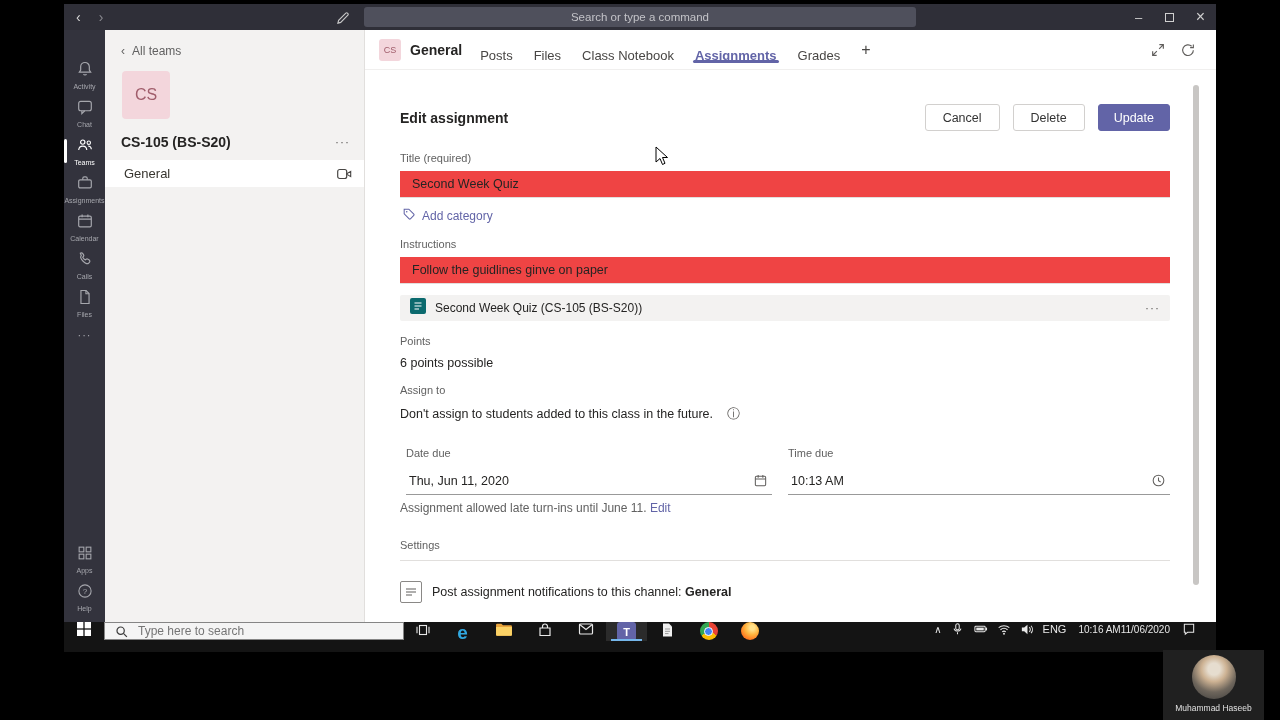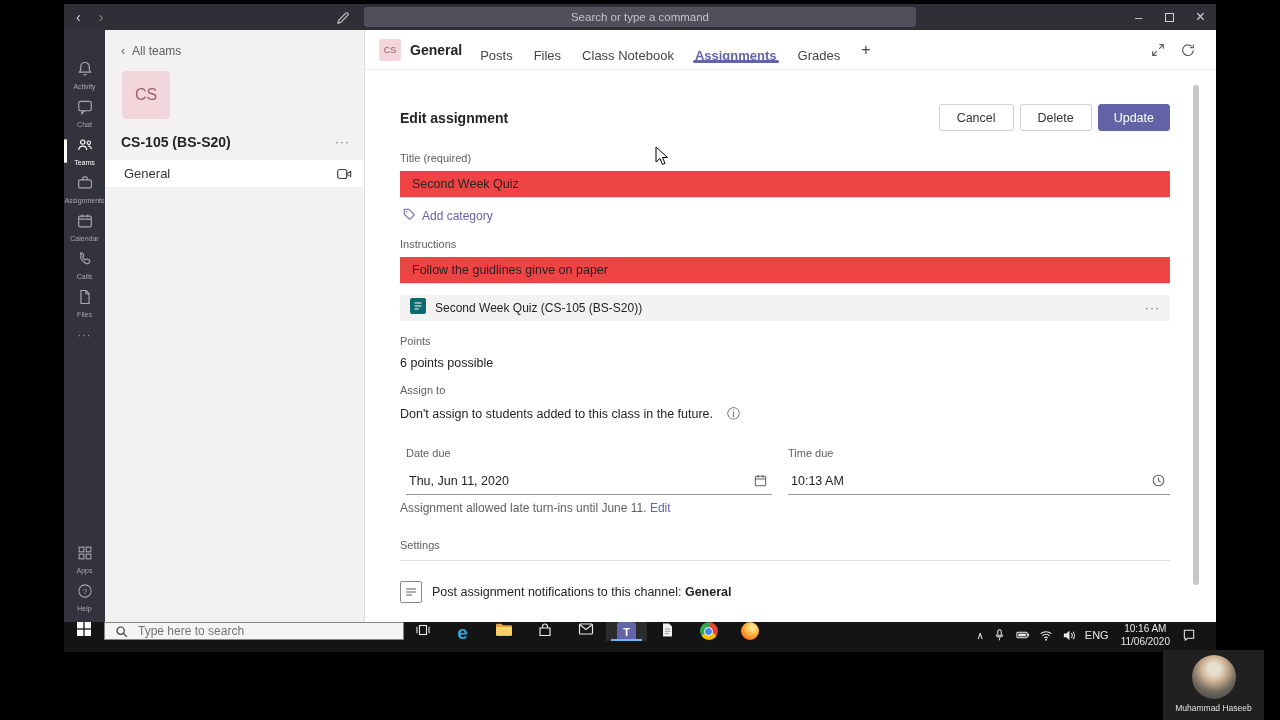--- a/index.html
+++ b/index.html
@@ -58,21 +58,21 @@
   .tab{font-size:13px;color:#484644;margin-right:21px;height:27px;line-height:40px;position:relative;cursor:pointer;white-space:nowrap;}
   .tab.active{color:#6264a7;font-weight:600;}
   .tab.active::after{content:"";position:absolute;left:-2px;right:-2px;bottom:0;height:3px;background:#6264a7;border-radius:2px;}
   .tab-add{color:#484644;font-size:16px;cursor:pointer;}
   .tabs-right{margin-left:auto;display:flex;gap:14px;color:#605e5c;padding-right:10px;}
   .tabs-right span{cursor:pointer;display:flex;}
 
   .content{flex:1;padding:0 46px 0 35px;background:#fff;overflow:hidden;}
   .form-header{display:flex;align-items:center;margin-top:34px;}
   .form-title{font-size:14px;font-weight:bold;color:#252423;}
-  .hdr-buttons{margin-left:auto;display:flex;gap:6px;}
+  .hdr-buttons{margin-left:auto;display:flex;gap:13px;}
   .btn{height:27px;padding:0 17px;font-size:12.5px;border-radius:3px;border:1px solid #d2d0ce;background:#fff;color:#333;
        font-family:inherit;cursor:pointer;}
   .btn.primary{background:#6264a7;border-color:#6264a7;color:#fff;padding:0 15px;}
   .field-label{font-size:11px;color:#616161;margin-top:21px;}
   .text-input{display:block;width:100%;height:27px;margin-top:7px;border:none;border-bottom:1px solid #e1dfdd;font-size:12.5px;
               color:#252423;padding:0 12px;font-family:inherit;outline:none;background:#ef4444;}
   .add-category{display:flex;align-items:center;gap:6px;color:#6264a7;font-size:12px;margin-top:9px;cursor:pointer;padding-left:2px;width:fit-content;}
   .attachment{height:26px;background:#f3f2f1;border-radius:2px;display:flex;align-items:center;padding:0 10px;margin-top:11px;cursor:pointer;}
   .attach-name{font-size:12px;color:#252423;margin-left:9px;}
   .attach-more{margin-left:auto;color:#605e5c;font-size:12px;letter-spacing:1px;cursor:pointer;}
@@ -109,21 +109,21 @@
   .teams-sq{width:19px;height:19px;border-radius:3px;background:#6264a7;color:#fff;font-size:11px;font-weight:bold;display:flex;align-items:center;justify-content:center;}
   .chrome-c{width:18px;height:18px;border-radius:50%;position:relative;
             background:conic-gradient(#e94335 0 33%,#fbbc04 33% 66%,#34a853 66% 100%);}
   .chrome-c::after{content:"";position:absolute;inset:4.5px;background:#4285f4;border:1.5px solid #fff;border-radius:50%;}
   .firefox-c{width:18px;height:18px;border-radius:50%;
              background:radial-gradient(circle at 62% 32%,#ffe08a 0 14%,#ffb43f 42%,#ff7d23 70%,#e8530e 100%);}
   .tray{margin-left:auto;display:flex;align-items:center;gap:9px;padding-right:20px;color:#e8e8e8;}
   .tray span{cursor:pointer;display:flex;align-items:center;}
   .tray-chevron{font-size:10px;}
   .tray-lang{font-size:11px;}
-  .tray-clock{display:flex;flex-direction:column;align-items:center;justify-content:center;font-size:10px;line-height:1.3;padding:0 3px;cursor:pointer;}
+  .tray-clock{display:flex;flex-direction:row;align-items:center;justify-content:center;font-size:10px;line-height:1.3;padding:0 3px;cursor:pointer;}
 
   
   .webcam{position:absolute;left:1163px;top:650px;width:101px;height:70px;background:#202020;display:flex;flex-direction:column;align-items:center;}
   .cam-photo{width:44px;height:44px;border-radius:50%;margin-top:5px;
              background:radial-gradient(circle at 50% 32%,#e6ddcf 0 16%,#cdb293 34%,#6e665c 62%,#393939 100%);}
   .cam-name{font-size:8.5px;color:#e0e0e0;margin-top:4px;white-space:nowrap;}
 
   .cursor{position:absolute;left:655px;top:146px;pointer-events:none;}
 </style>
 </head>

